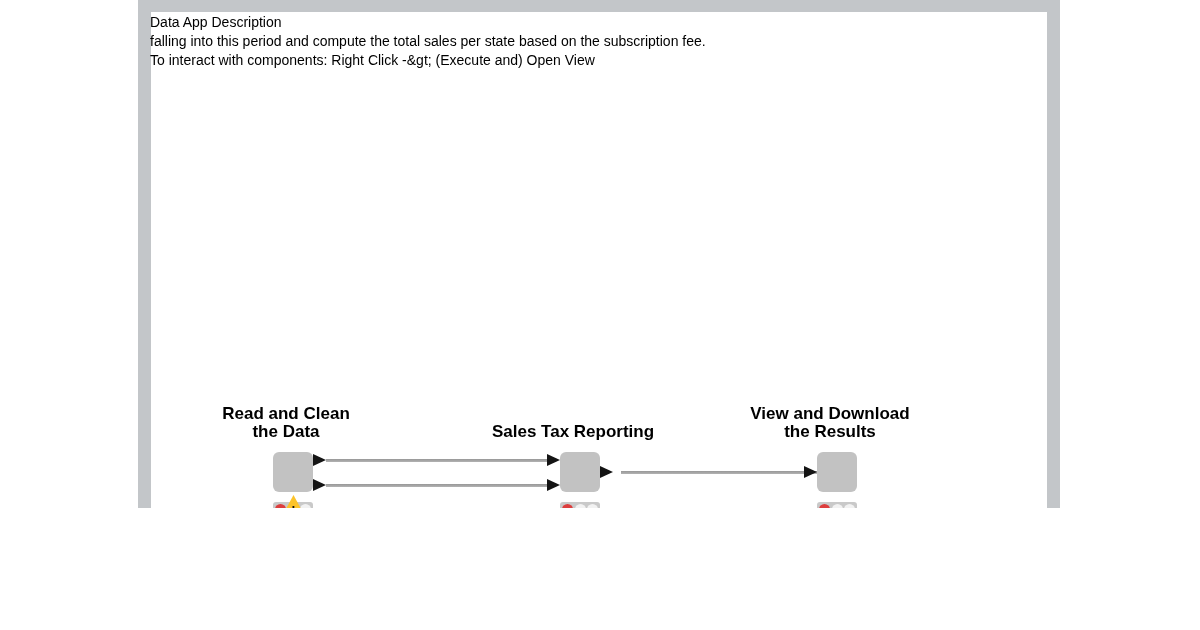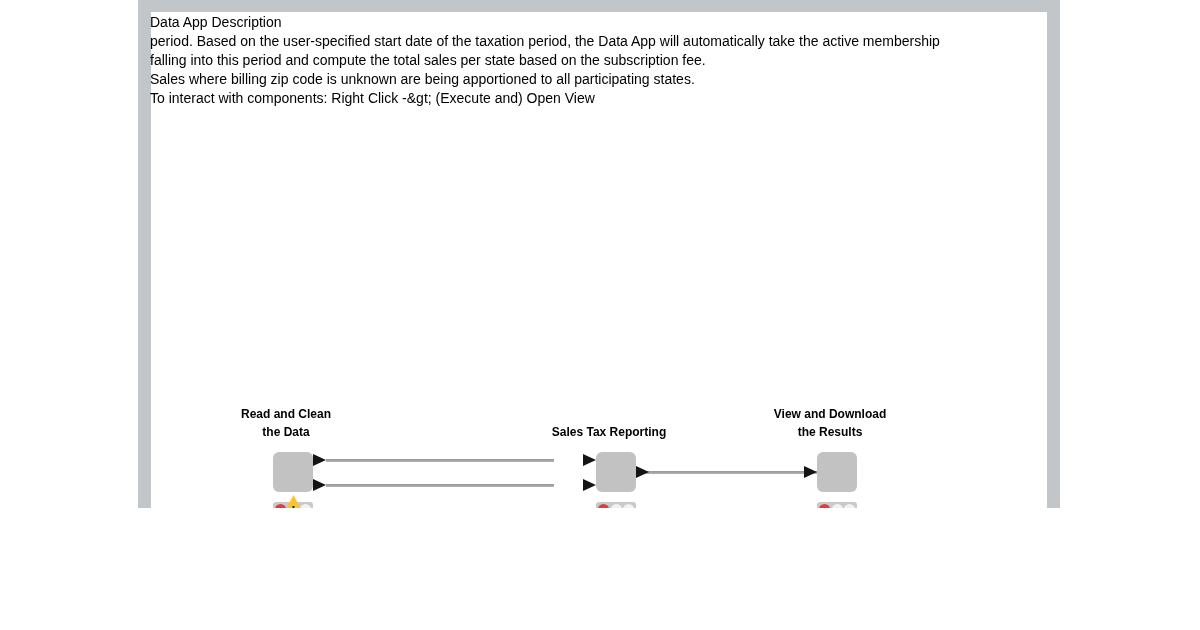--- a/index.html
+++ b/index.html
@@ -11,21 +11,21 @@
          background:#ffffff;border:13px solid #c3c6c9;border-top-width:12px;border-bottom-width:12px;}
 
   
   .desc{position:absolute;left:150px;top:13px;color:#000000;font-size:14px;line-height:19.1px;}
   .desc div{white-space:pre;}
 
   
   .node{position:absolute;top:452px;width:40px;height:40px;}
   .node-square{position:absolute;left:0;top:0;width:40px;height:40px;background:#c2c2c2;border-radius:6px;}
   .node-label{position:absolute;bottom:calc(100% + 11px);left:50%;transform:translateX(calc(-50% - 7px));
-              text-align:center;font-weight:bold;font-size:12px;line-height:18px;color:#000000;white-space:nowrap;}
+              text-align:center;font-weight:bold;font-size:17px;line-height:18px;color:#000000;white-space:nowrap;}
 
   .port{position:absolute;width:0;height:0;border-top:6px solid transparent;border-bottom:6px solid transparent;
         border-left:13px solid #141414;}
   .port.out{left:40px;}
   .port.in{left:-13px;}
 
   .tlight{position:absolute;left:0;top:calc(100% + 10px);width:40px;height:15px;background:#c9c9c9;
           border-radius:3px;display:flex;align-items:center;justify-content:space-between;
           padding:0 2px;box-sizing:border-box;}
   .bulb{width:11px;height:11px;border-radius:50%;}
@@ -42,23 +42,21 @@
 </style>
 </head>
 <body>
 
 <div id="page">
 
   <div class="frame"></div>
 
   <div class="desc">
     <div>Data App Description</div>
-    <div>period. Based on the user-specified start date of the taxation period, the Data App will automatically take the active membership</div>
     <div>falling into this period and compute the total sales per state based on the subscription fee.</div>
-    <div>Sales where billing zip code is unknown are being apportioned to all participating states.</div>
     <div>To interact with components: Right Click -&amp;gt; (Execute and) Open View</div>
   </div>
 
   <div class="wire" style="left:326px;top:459px;width:228px;"></div>
   <div class="wire" style="left:326px;top:484px;width:228px;"></div>
   <div class="wire" style="left:621px;top:471px;width:231px;"></div>
 
   <div class="node" style="left:273px;">
     <div class="node-label">
       <div>Read and Clean</div>
@@ -71,21 +69,21 @@
       <span class="bulb red"></span>
       <span class="bulb off"></span>
       <span class="bulb off"></span>
     </div>
     <div class="warn">
       <span class="warn-tri"></span>
       <span class="warn-mark">!</span>
     </div>
   </div>
 
-  <div class="node" style="left:596px;">
+  <div class="node" style="left:560px;">
     <div class="node-label">
       <div>Sales Tax Reporting</div>
 
     </div>
     <div class="node-square"></div>
     <span class="port in" style="top:2px;"></span>
     <span class="port in" style="top:27px;"></span>
     <span class="port out" style="top:14px;"></span>
     <div class="tlight">
       <span class="bulb red"></span>

